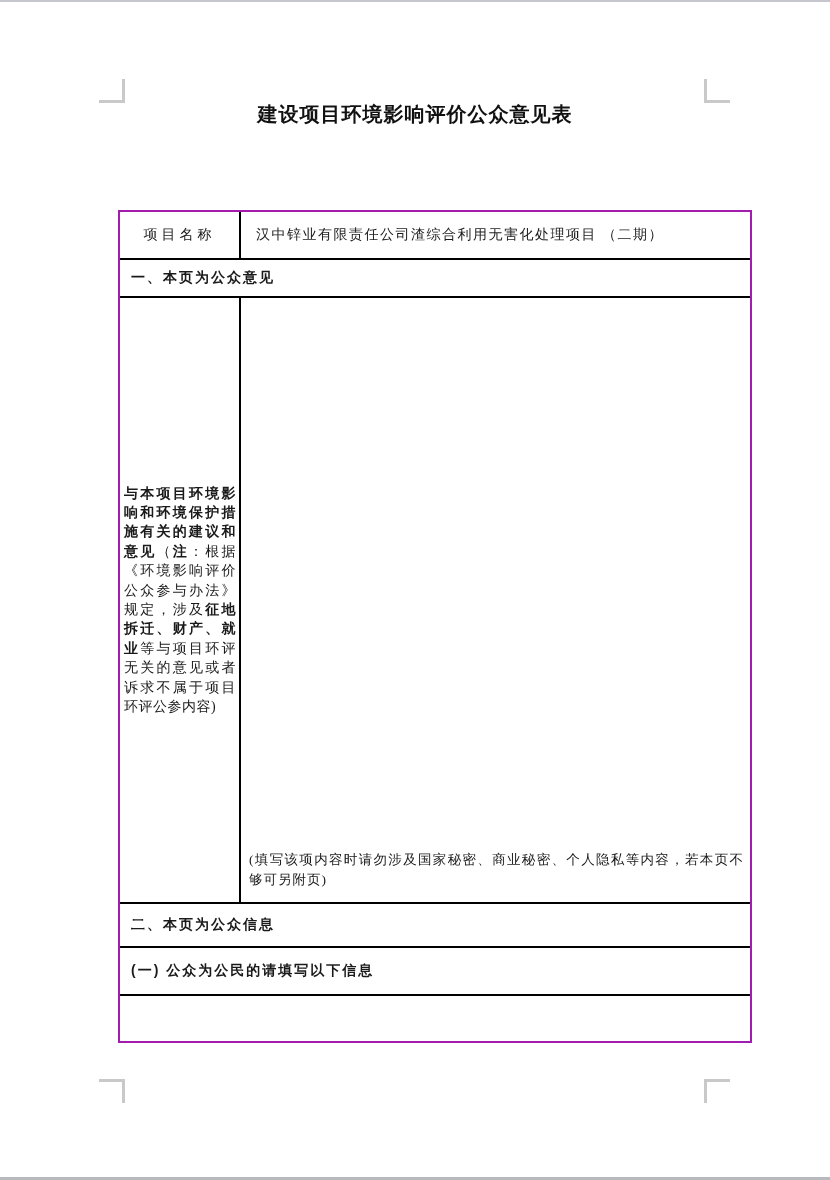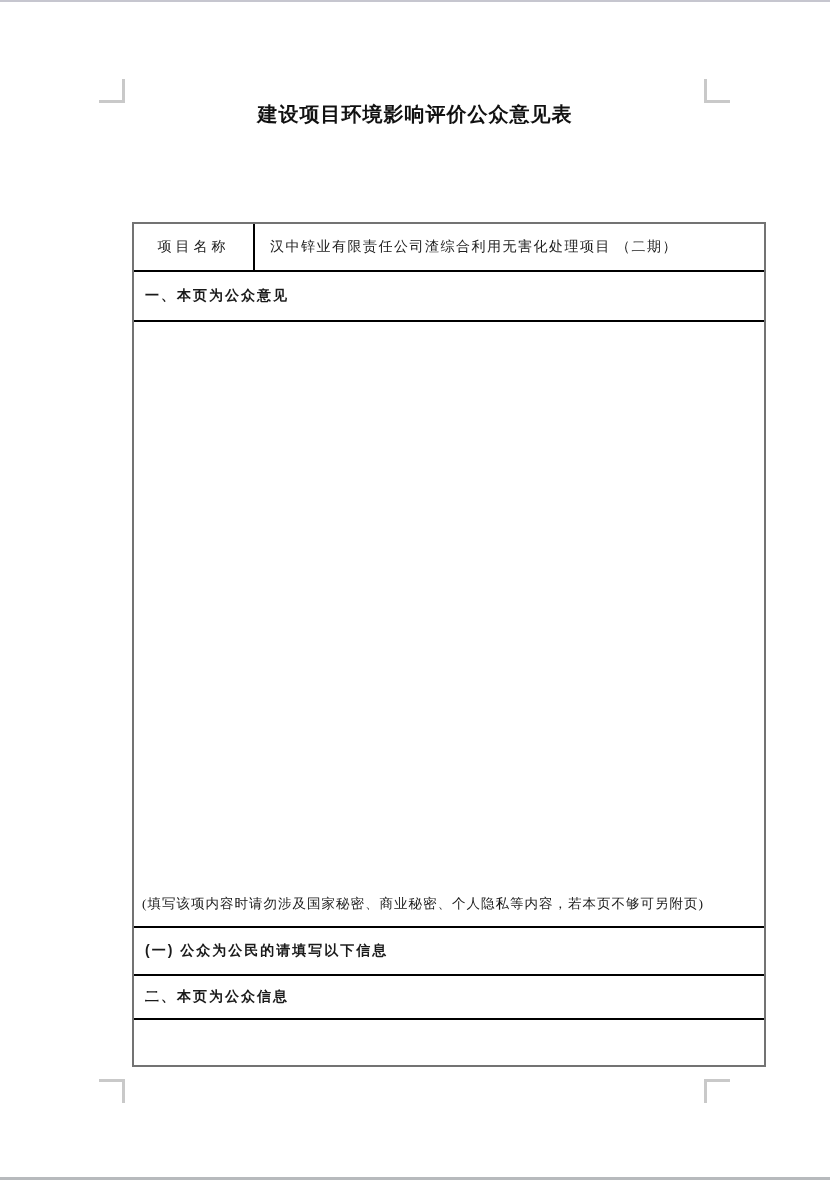--- a/index.html
+++ b/index.html
@@ -35,39 +35,39 @@
     display: inline-flex; width: 183px; margin-left: 10px;
     border-bottom: 2px solid #000; padding-bottom: 1px;
     letter-spacing: 0;
   }
   .date-underline .u-year  { margin-left: 63px; }
   .date-underline .u-month { margin-left: 30px; }
   .date-underline .u-day   { margin-left: 27px; }
 
   
   .form-table {
-    position: absolute; left: 118px; top: 220px; width: 634px;
-    border: 2px solid #737373; font-size: 14px; margin-left: 14px;
+    position: absolute; left: 118px; top: 208px; width: 634px;
+    border: 2px solid #a21caf; font-size: 14px;
   }
   .t-row { display: flex; border-top: 2px solid #000; }
   .t-row:first-child { border-top: none; }
   .cell { position: relative; }
   .cell-divided { border-right: 2px solid #000; }
 
   .row-project { height: 46px; }
   .project-label {
     width: 121px; display: flex; align-items: center; justify-content: center;
     letter-spacing: 4px;
   }
   .project-value {
     flex: 1; display: flex; align-items: center;
     padding-left: 15px; letter-spacing: 1.5px;
   }
 
-  .row-section { height: 50px; align-items: center; }
+  .row-section { height: 38px; align-items: center; }
   .section-header {
     width: 100%; display: flex; align-items: center;
     padding-left: 11px; font-weight: bold; letter-spacing: 2px;
     font-family: "Liberation Sans", "DejaVu Sans", sans-serif;
     font-size: 14px;
   }
 
   .row-opinion { height: 606px; }
   .opinion-label {
     width: 121px; display: flex; align-items: center;
@@ -116,31 +116,34 @@
     <div class="t-row row-project">
       <div class="cell cell-divided project-label">项目名称</div>
       <div class="cell project-value">汉中锌业有限责任公司渣综合利用无害化处理项目 （二期）</div>
     </div>
 
     <div class="t-row row-section">
       <div class="section-header">一、本页为公众意见</div>
     </div>
 
     <div class="t-row row-opinion">
+      <div class="cell cell-divided opinion-label">
+        <div class="seg-wrap"><span class="bold">与本项目环境影响和环境保护措施有关的建议和意见</span><span>（</span><span class="bold">注</span><span>：根据《环境影响评价公众参与办法》规定，涉及</span><span class="bold">征地拆迁、财产、就业</span><span>等与项目环评无关的意见或者诉求不属于项目环评公参内容)</span></div>
+      </div>
       <div class="cell opinion-area">
         <div class="opinion-note">(填写该项内容时请勿涉及国家秘密、商业秘密、个人隐私等内容，若本页不够可另附页)</div>
       </div>
     </div>
 
+    <div class="t-row row-section row-section2">
+      <div class="section-header">二、本页为公众信息</div>
+    </div>
+
     <div class="t-row row-section row-subsection">
       <div class="section-header">(一) 公众为公民的请填写以下信息</div>
-    </div>
-
-    <div class="t-row row-section row-section2">
-      <div class="section-header">二、本页为公众信息</div>
     </div>
 
     <div class="t-row row-name">
       <div class="cell name-value"></div>
     </div>
 
   </div>
 </div>
 
 </body></html>

